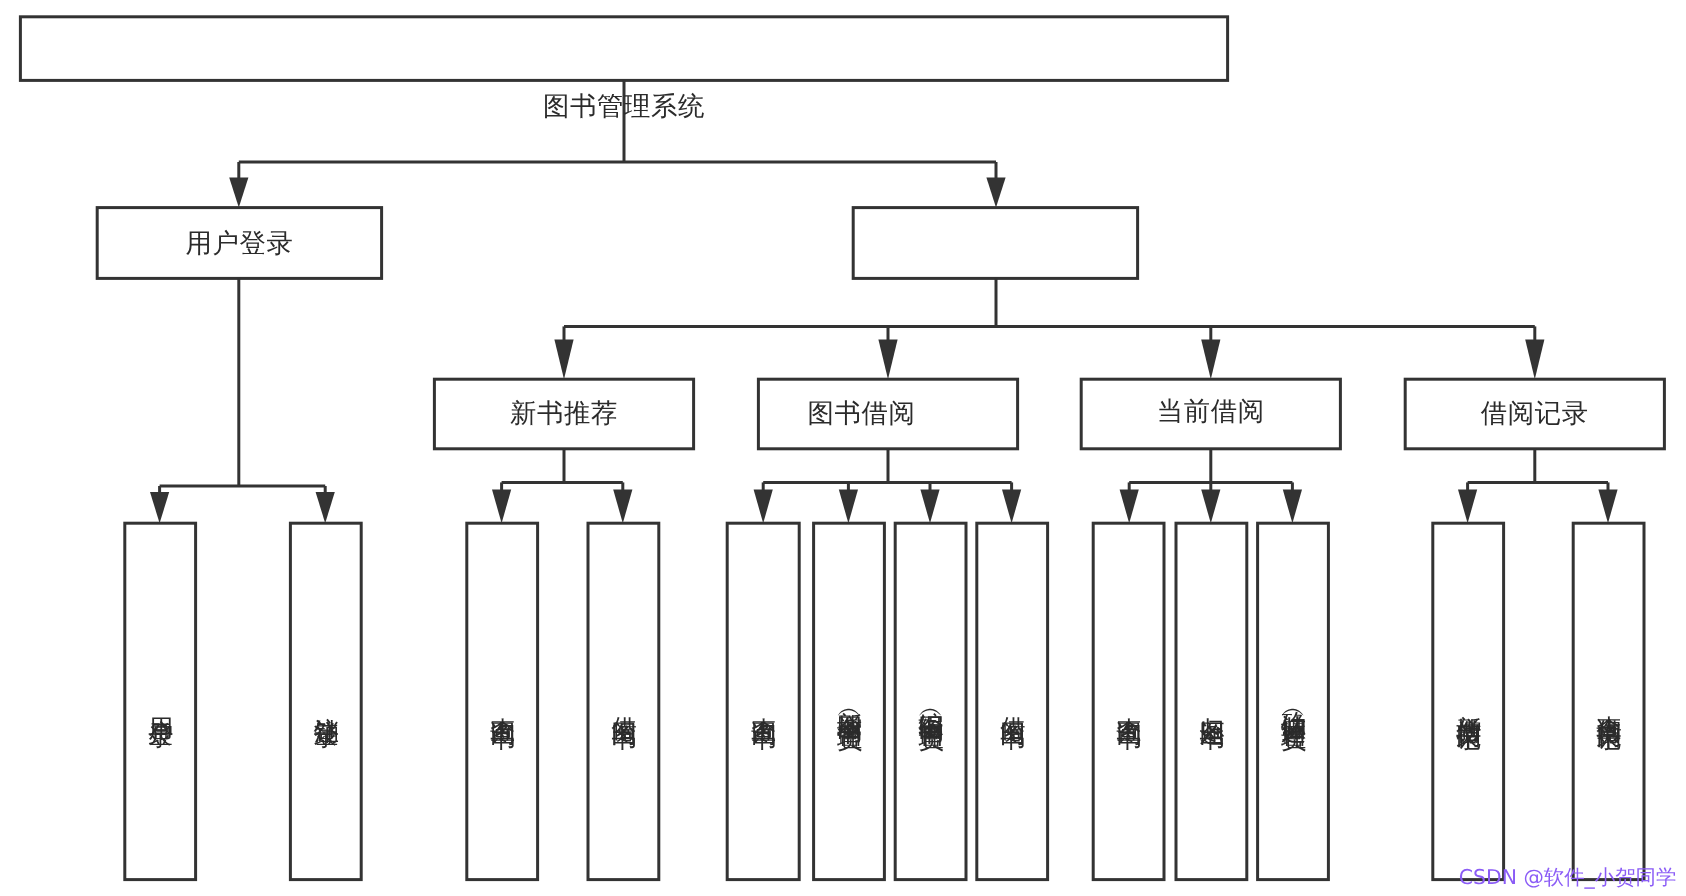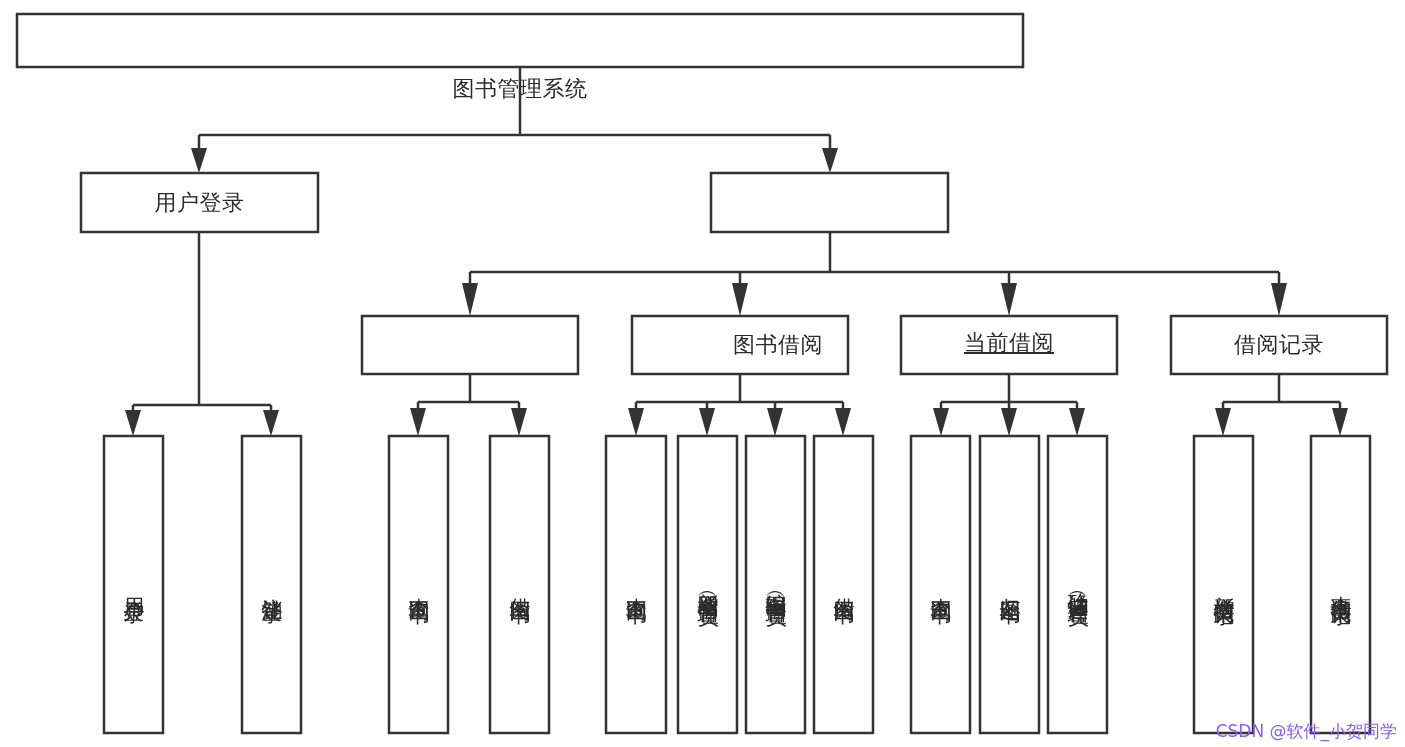--- a/index.html
+++ b/index.html
@@ -162,22 +162,23 @@
     <rect class="node-box" x="1048" y="436" width="59" height="297"></rect>
 
     <rect class="node-box" x="1194" y="436" width="59" height="297"></rect>
     <rect class="node-box" x="1311" y="436" width="59" height="297"></rect>
   </svg>
 
   <div class="node-label horizontal" style="left:17px; top:14px; width:1006px; height:53px;margin-top:48px;">图书管理系统</div>
 
   <div class="node-label horizontal" style="left:81px; top:173px; width:237px; height:59px;">用户登录</div>
 
-  <div class="node-label horizontal" style="left:668px; top:316px; width:220px; height:58px;">图书借阅</div>
-  <div class="node-label horizontal" style="left:901px; top:316px; width:216px; height:54px;text-decoration:underline;">当前借阅</div>
+  <div class="node-label horizontal" style="left:362px; top:316px; width:216px; height:58px;">新书推荐</div>
+  <div class="node-label horizontal" style="left:608px; top:316px; width:220px; height:58px;">图书借阅</div>
+  <div class="node-label horizontal" style="left:901px; top:316px; width:216px; height:54px;">当前借阅</div>
   <div class="node-label horizontal" style="left:1171px; top:316px; width:216px; height:58px;text-align:right;">借阅记录</div>
 
   <div class="node-label vertical" style="left:104px; top:436px; width:59px; height:297px;">用户登录</div>
   <div class="node-label vertical" style="left:242px; top:436px; width:59px; height:297px;">注销登录</div>
 
   <div class="node-label vertical" style="left:389px; top:436px; width:59px; height:297px;">查询图书</div>
   <div class="node-label vertical" style="left:490px; top:436px; width:59px; height:297px;">借阅图书</div>
 
   <div class="node-label vertical" style="left:606px; top:436px; width:60px; height:297px;">查询图书</div>
   <div class="node-label vertical" style="left:678px; top:436px; width:59px; height:297px;">新增图书（管理员）</div>

